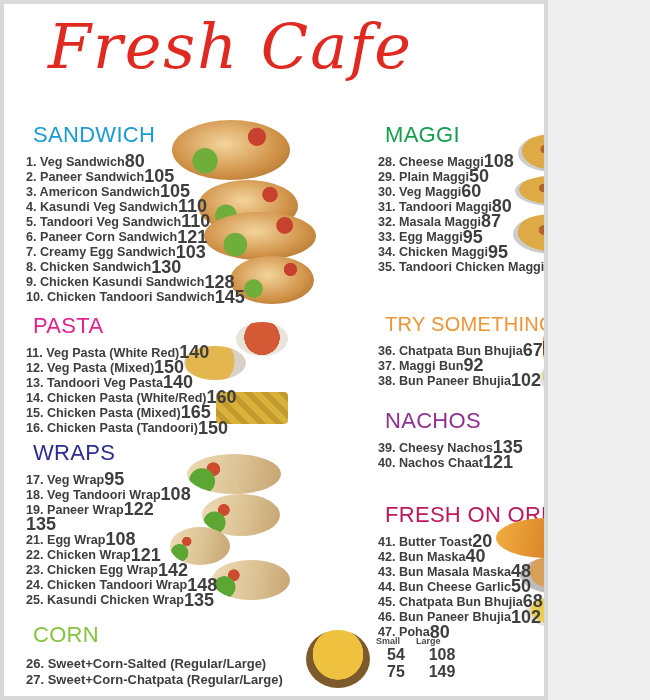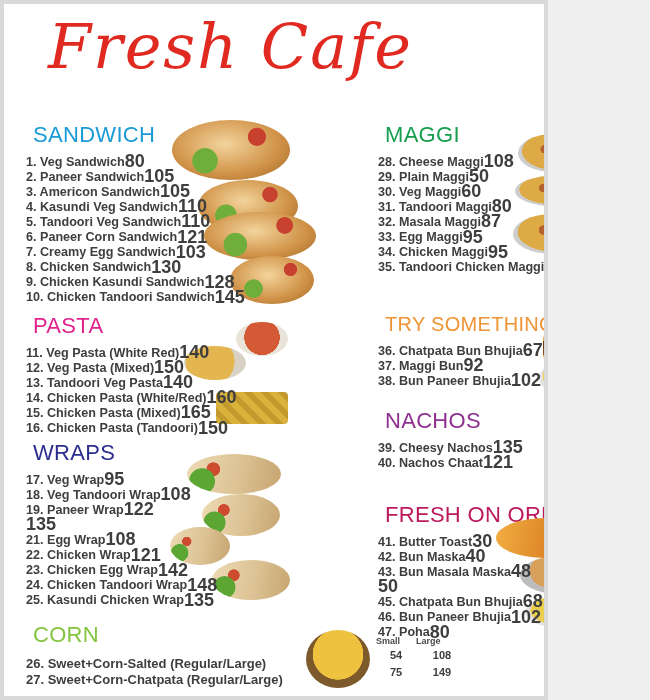--- a/index.html
+++ b/index.html
@@ -34,21 +34,21 @@
   .row{display:flex;align-items:center;height:15.1px;
        font-size:12.6px;font-weight:bold;color:#3e3e3e;}
   .row .nm{white-space:nowrap;}
   .row .pr{font-size:18px;}
   .sec-corn .row{height:16.5px;font-size:13px;}
   
   .ct{position:absolute;left:372px;top:632px;width:120px;z-index:2}
   .ct-head{display:flex;font-size:9px;font-weight:bold;color:#4a4a4a;}
   .ct-head span{width:40px;text-align:left}
   .ct-head span+span{width:52px}
-  .ct-row{display:flex;height:17px;align-items:center;font-size:11px;font-weight:bold;color:#3e3e3e;}
+  .ct-row{display:flex;height:17px;align-items:center;font-size:16px;font-weight:bold;color:#3e3e3e;}
   .ct-row span{width:40px;text-align:center}
   .ct-row span+span{width:52px}
   
   .ph{position:absolute;border-radius:50%;z-index:1;}
   .sand{background:
     radial-gradient(circle at 28% 68%,#6fae3a 0 13%,transparent 14%),
     radial-gradient(circle at 72% 28%,#c8402e 0 9%,transparent 10%),
     radial-gradient(ellipse at 45% 40%,#f3d49c 0%,#cf9146 60%,#9e6526 100%);}
   .wrp{background:
     radial-gradient(circle at 16% 68%,#5ca634 0 15%,transparent 16%),
@@ -298,31 +298,32 @@
           <span class="pr">121</span>
         </div>
       </div>
   </section>
 
   <section class="sec sec-fresh">
     <h2 style="color: #be185d;">FRESH ON ORDER</h2>
     <div class="items">
         <div class="row">
           <span class="nm">41. Butter Toast</span>
-          <span class="pr">30</span>
+          <span class="pr">20</span>
         </div>
         <div class="row">
           <span class="nm">42. Bun Maska</span>
           <span class="pr">40</span>
         </div>
         <div class="row">
           <span class="nm">43. Bun Masala Maska</span>
           <span class="pr">48</span>
         </div>
         <div class="row">
+          <span class="nm">44. Bun Cheese Garlic</span>
           <span class="pr">50</span>
         </div>
         <div class="row">
           <span class="nm">45. Chatpata Bun Bhujia</span>
           <span class="pr">68</span>
         </div>
         <div class="row">
           <span class="nm">46. Bun Paneer Bhujia</span>
           <span class="pr">102</span>
         </div>

